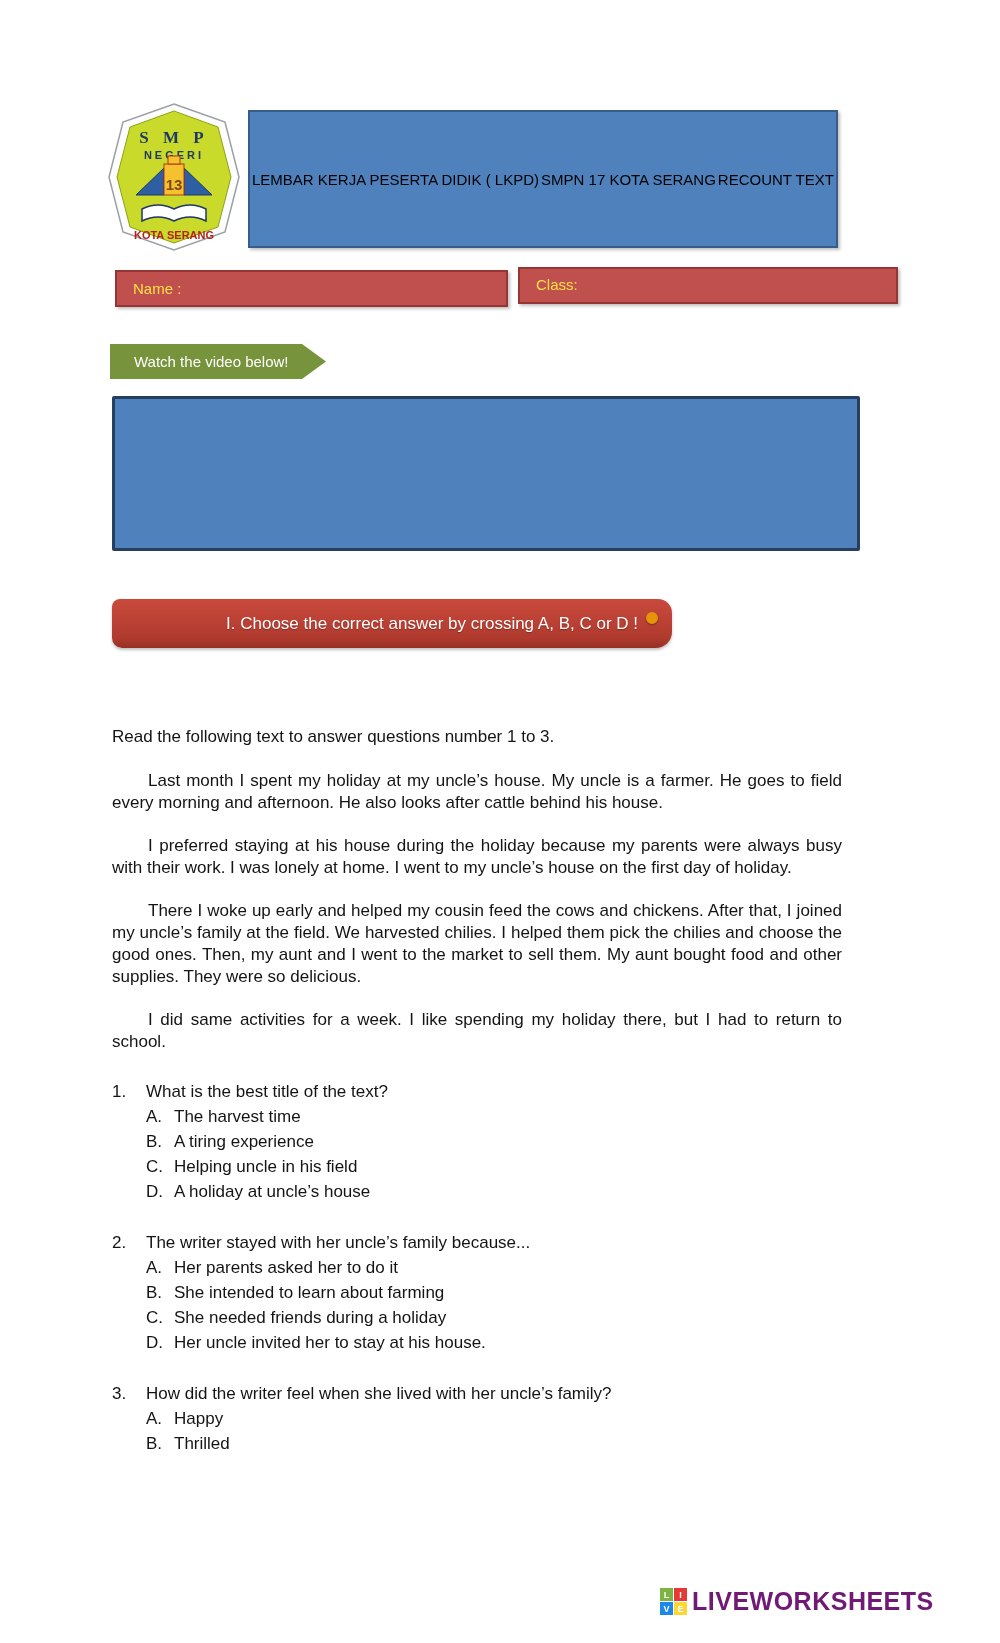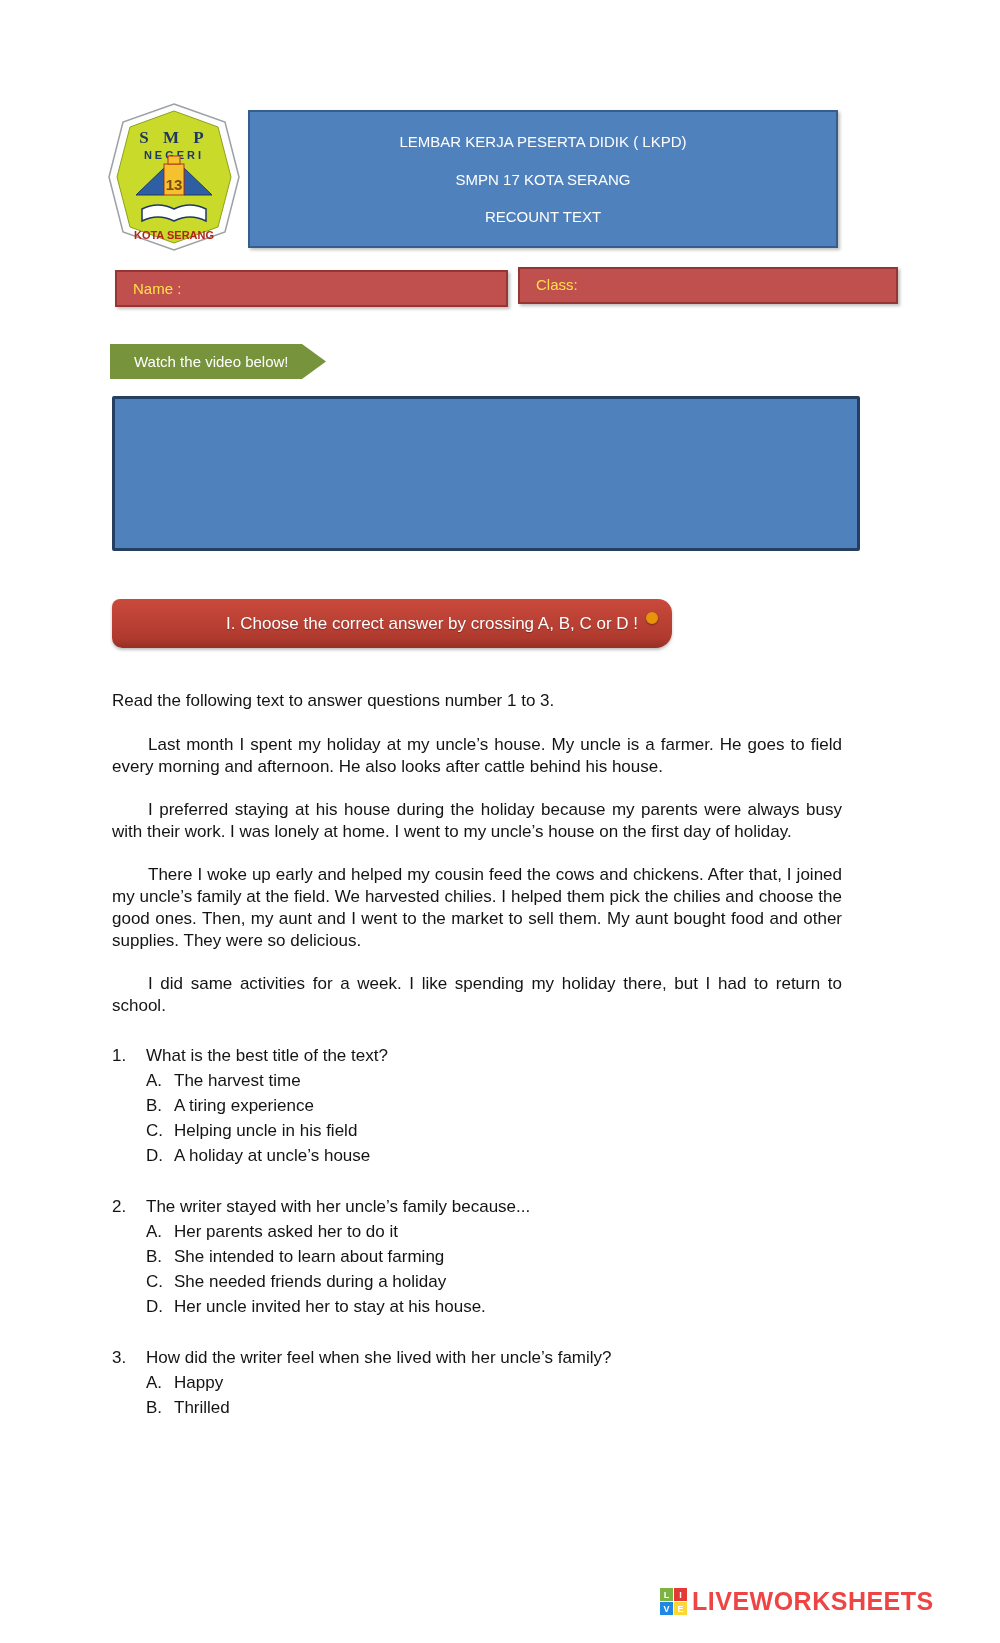--- a/index.html
+++ b/index.html
@@ -7,22 +7,22 @@
   body { font-family:"Liberation Sans", sans-serif; }
   .page { position:relative; width:1000px; height:1643px; margin:0 auto; background:#ffffff; overflow:hidden; }
 
   
   .logo { position:absolute; left:106px; top:102px; }
 
   
   .header-box {
     position:absolute; left:248px; top:110px; width:590px; height:138px;
     background:#4f81bd; border:2px solid #385d8a;
-    display:flex; flex-direction:column; justify-content:space-evenly; align-items:center;
-    color:#ffffff; font-size:15px; box-shadow:2px 2px 3px rgba(0,0,0,0.25);
+    display:flex; justify-content:space-evenly; align-items:center;
+    color:#000000; font-size:15px; box-shadow:2px 2px 3px rgba(0,0,0,0.25);
   }
 
   
   .field-box {
     position:absolute; height:37px; background:#c0504d; border:2px solid #963634;
     color:#fde047; font-size:15px; display:flex; align-items:center; padding-left:16px;
     box-shadow:2px 2px 3px rgba(0,0,0,0.25);
   }
   .name-box  { left:115px; top:270px; width:393px; }
   .class-box { left:518px; top:267px; width:380px; align-items:flex-start; padding-top:7px; }
@@ -52,38 +52,38 @@
   }
   .ribbon-label { padding-right:34px; }
   .donut {
     position:absolute; right:14px; top:13px; width:10px; height:10px;
     border:6px solid #e8930c; border-radius:50%; background:#fdeec9;
     box-shadow:0 1px 2px rgba(0,0,0,0.35);
   }
 
   
   .content { position:absolute; left:112px; top:690px; width:730px; color:#141414; font-size:17px; }
-  .intro { line-height:22px; margin-bottom:22px; }
+  .intro { line-height:22px; margin-bottom:22px;margin-top:36px; }
   .para  { text-align:justify; text-indent:36px; line-height:22px; margin-bottom:21px; }
   .question { margin-top:26px; }
   .q-head { display:flex; line-height:25px; }
   .q-num  { width:34px; flex:none; }
   .options { margin-left:34px; }
   .option { display:flex; line-height:25px; }
   .opt-letter { width:28px; flex:none; }
 
   
   .footer { position:absolute; left:660px; top:1587px; display:flex; align-items:center; gap:5px; }
   .lw-grid { display:grid; grid-template-columns:13px 13px; grid-template-rows:13px 13px; gap:1px; }
   .lw-cell { display:flex; align-items:center; justify-content:center; color:#ffffff; font-size:9px; font-weight:bold; }
   .lw-c1 { background:#7cb342; }
   .lw-c2 { background:#e53935; }
   .lw-c3 { background:#1e88e5; }
   .lw-c4 { background:#fdd835; }
-  .lw-text { font-size:25px; font-weight:bold; color:#ef4444; letter-spacing:0.5px; }
+  .lw-text { font-size:25px; font-weight:bold; color:#701a75; letter-spacing:0.5px; }
 </style>
 </head>
 <body>
 
 <div class="page">
 
   <svg class="logo" width="136" height="150" viewBox="0 0 136 150">
     <polygon points="68,2 119,20 133,75 119,130 68,148 17,130 3,75 17,20" fill="#fdfdfd" stroke="#9aa0a6" stroke-width="1.5"></polygon>
     <polygon points="68,9 112,25 125,75 112,125 68,141 24,125 11,75 24,25" fill="#c9da2a" stroke="#8aa31a" stroke-width="1"></polygon>
     <text x="68" y="41" text-anchor="middle" font-size="17" font-weight="bold" fill="#1f3864" font-family="Liberation Serif, serif" letter-spacing="5">S M P</text>

